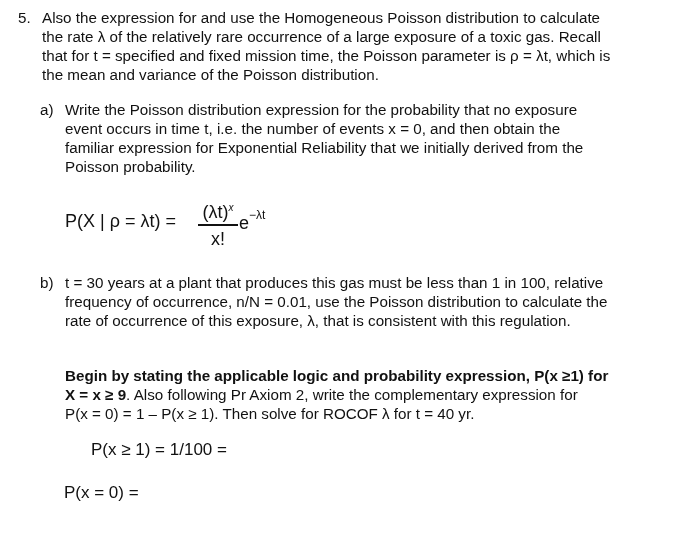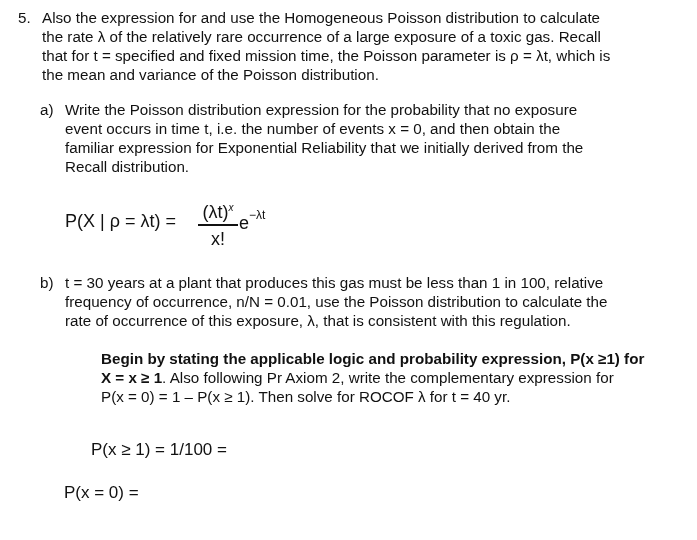--- a/index.html
+++ b/index.html
@@ -13,21 +13,21 @@
   #q5 { left: 18px; top: 8px; }
   #q5 .num { left: 0; top: 0; }
   #q5 .body { position: absolute; left: 24px; top: 0; }
   #qa { left: 40px; top: 100px; }
   #qa .num { left: 0; top: 0; }
   #qa .body { position: absolute; left: 25px; top: 0; }
   #qb { left: 40px; top: 273px; }
   #qb .num { left: 0; top: 0; }
   #qb .body { position: absolute; left: 25px; top: 0; }
   .bold { font-weight: bold; }
-  #instr { left: 65px; top: 349px; margin-left: 36px; }
+  #instr { left: 65px; top: 366px; }
   .eq { position: absolute; font-size: 17px; white-space: nowrap; }
   #eq1 { left: 65px; top: 440px; margin-left: 26px; }
   #eq2 { left: 64px; top: 483px; }
   #formula { position: absolute; left: 65px; top: 197px; height: 60px; width: 300px; font-size: 18px; }
   #formula .lhs { position: absolute; left: 0; top: 14px; }
   #formula .frac { position: absolute; left: 133px; top: 0; width: 40px; text-align: center; }
   #formula .numer { display: block; font-size: 18px; line-height: 22px; }
   #formula .numer sup { font-size: 10px; font-style: italic; }
   #formula .bar { display: block; height: 1.5px; background: #111; margin: 1px 0 2px 0; }
   #formula .denom { display: block; font-size: 18px; line-height: 22px; }
@@ -47,21 +47,21 @@
     <span class="line">the mean and variance of the Poisson distribution.</span>
   </div>
 </div>
 
 <div id="qa" class="p">
   <span class="num">a)</span>
   <div class="body">
     <span class="line">Write the Poisson distribution expression for the probability that no exposure</span>
     <span class="line">event occurs in time t, i.e. the number of events x = 0, and then obtain the</span>
     <span class="line">familiar expression for Exponential Reliability that we initially derived from the</span>
-    <span class="line">Recall distribution.</span>
+    <span class="line">Poisson probability.</span>
   </div>
 </div>
 
 <div id="formula">
   <span class="lhs">P(X | ρ = λt) =</span>
   <span class="frac">
     <span class="numer"><span class="lam">(λt)</span><sup>x</sup></span>
     <span class="bar"></span>
     <span class="denom">x!</span>
   </span>
@@ -72,18 +72,18 @@
   <span class="num">b)</span>
   <div class="body">
     <span class="line">t = 30 years at a plant that produces this gas must be less than 1 in 100, relative</span>
     <span class="line">frequency of occurrence, n/N = 0.01, use the Poisson distribution to calculate the</span>
     <span class="line">rate of occurrence of this exposure, λ, that is consistent with this regulation.</span>
   </div>
 </div>
 
 <div id="instr" class="p">
   <span class="line bold">Begin by stating the applicable logic and probability expression, P(x ≥1) for</span>
-  <span class="line"><span class="bold">X = x ≥ 1</span><span>.  Also following Pr Axiom 2, write the complementary expression for</span></span>
+  <span class="line"><span class="bold">X = x ≥ 9</span><span>.  Also following Pr Axiom 2, write the complementary expression for</span></span>
   <span class="line">P(x = 0) = 1 – P(x ≥ 1).  Then solve for ROCOF λ for t = 40 yr.</span>
 </div>
 
 <div id="eq1" class="eq">P(x ≥ 1) = 1/100 =</div>
 <div id="eq2" class="eq">P(x = 0) =</div>
 
 </body></html>

